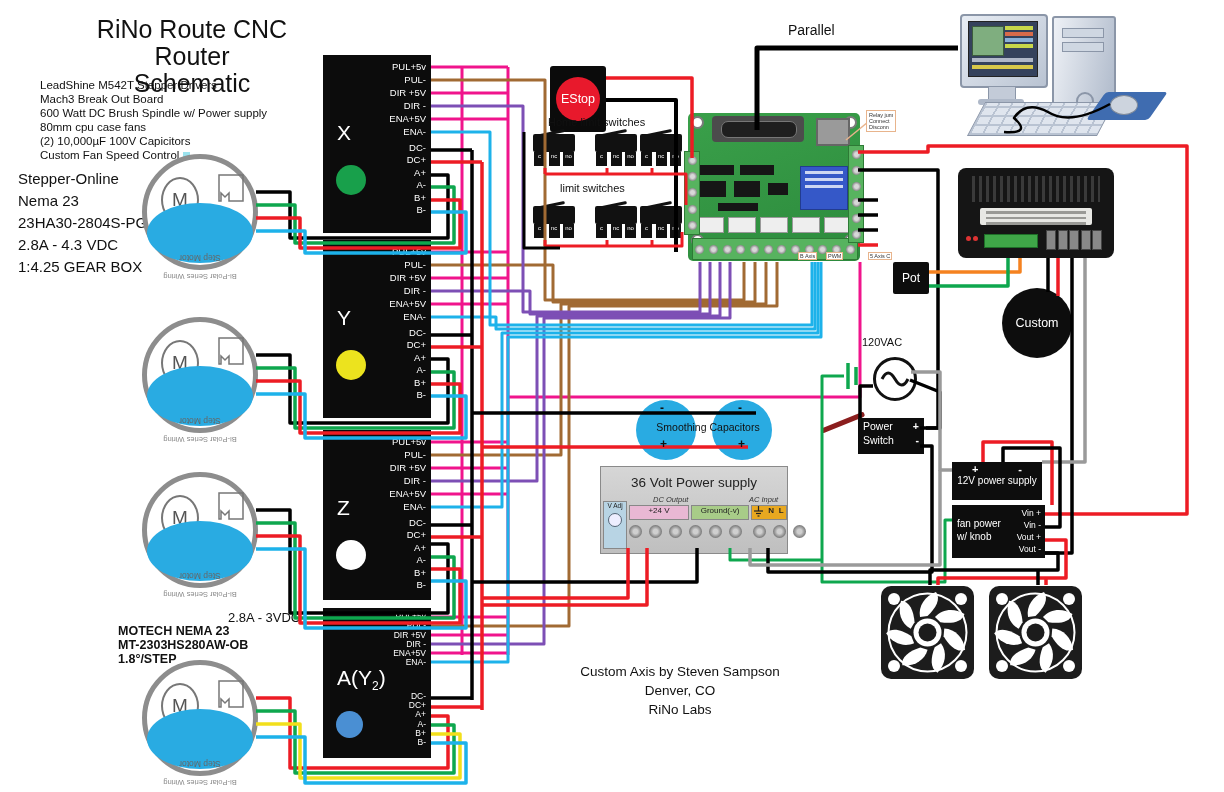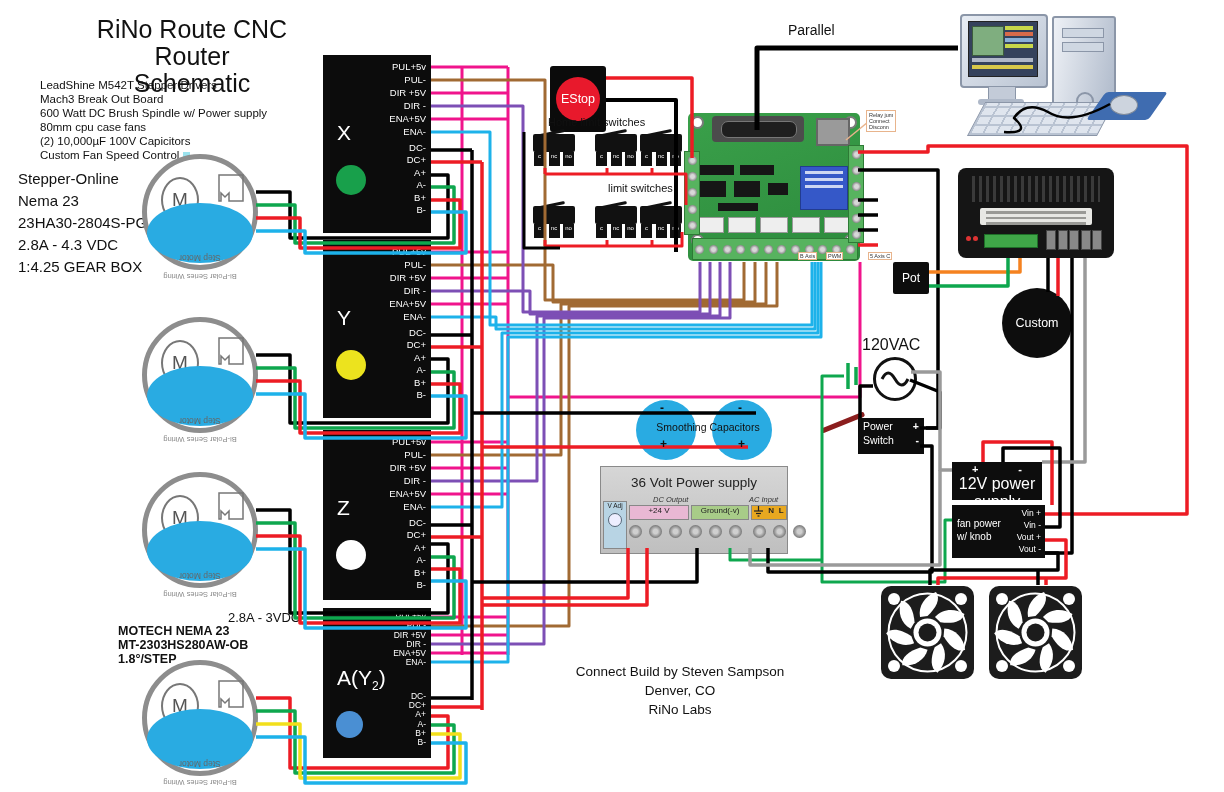--- a/index.html
+++ b/index.html
@@ -95,21 +95,21 @@
   .sdriver .label i{display:block;margin:3px 6px 0;height:2.5px;background:#9a9a96;}
   .sdriver .term{position:absolute;left:26px;top:66px;width:52px;height:12px;background:#3fa648;border:1px solid #1e6e28;}
   .sdriver .tabs{position:absolute;left:88px;top:62px;width:56px;height:18px;display:flex;justify-content:space-between;}
   .sdriver .tabs b{width:8px;height:18px;background:#888;border:1px solid #444;}
   .pot{left:893px;top:262px;width:36px;height:32px;background:#0d0d0d;color:#fff;text-align:center;
        line-height:32px;font-size:12px;border-radius:2px;}
   .spindle{left:1002px;top:288px;width:70px;height:70px;border-radius:50%;background:#0d0d0d;color:#fff;
            text-align:center;line-height:70px;font-size:12.5px;}
 
   
-  .vac-label{left:862px;top:336px;font-size:16px;}
+  .vac-label{left:862px;top:336px;font-size:11px;}
   .vac-circ{left:873px;top:357px;width:38px;height:38px;border:3px solid #111;border-radius:50%;background:#fff;}
   .pswitch{left:858px;top:418px;width:66px;height:36px;background:#0d0d0d;color:#fff;font-size:10.5px;}
   .pswitch .r{display:flex;justify-content:space-between;padding:2px 5px 0;}
   .lever{left:820px;top:420px;width:46px;height:5px;background:#8b1e1e;transform:rotate(-22deg);border-radius:2px;}
 
   
   .cap{width:60px;height:60px;border-radius:50%;background:#29abe2;}
   .capstxt{left:628px;top:421px;width:160px;text-align:center;font-size:10.5px;color:#111;z-index:4;}
   .capsign{font-size:12px;font-weight:bold;z-index:4;}
   .psu36{left:600px;top:466px;width:186px;height:86px;background:linear-gradient(#d6d6d6,#bfbfbf);
@@ -274,21 +274,21 @@
       <div>2.8A - 4.3 VDC</div>
   <div>1:4.25 GEAR BOX</div>
 </div>
 <div class="abs comp motech">
   <div>MOTECH NEMA 23</div>
       <div>MT-2303HS280AW-OB</div>
       <div>1.8°/STEP</div>
 </div>
 <div class="abs comp amps">2.8A - 3VDC</div>
 <div class="abs comp credit">
-  <div>Connect Build by Steven Sampson</div>
+  <div>Custom Axis by Steven Sampson</div>
       <div>Denver, CO</div>
       <div>RiNo Labs</div>
 </div>
 <div class="abs comp" style="left:788px;top:22px;font-size:14px;">Parallel</div>
 
 <div class="abs comp motor" style="left:142px;top:154px;">
   <div class="mcirc">M</div>
   <svg class="abs" style="left:52px;top:12px;" width="52" height="84">
     <path d="M20,4 h24 v26 h-14 v-8 l-4,4 -4,-4 v8 h-2 z" fill="none" stroke="#777" stroke-width="1.5"></path>
     <path d="M6,46 h38 v26 h-24 v-8 l-4,4 -4,-4 v8 h-6 z" fill="none" stroke="#777" stroke-width="1.5"></path>
@@ -408,21 +408,21 @@
     <div>B+</div>
         <div>B-</div>
   </div>
   <div class="dot" style="background: rgb(74, 143, 211);"></div>
 </div>
 
 <div class="abs comp estop">
   <div class="btn">EStop</div>
 </div>
 <div class="abs comp swlabel" style="left:548px;top:116px;">Home limit switches</div>
-<div class="abs comp swlabel" style="left:560px;top:182px;margin-left:48px;">limit switches</div>
+<div class="abs comp swlabel" style="left:560px;top:182px;">limit switches</div>
 
 <div class="abs comp lswitch" style="left:533px;top:130px;">
   <div class="lever"></div>
       <div class="body"></div>
   <div class="tabs">
         <span class="tab">c</span>
         <span class="tab">nc</span>
         <span class="tab">no</span>
       </div>
 </div>
@@ -640,21 +640,21 @@
         <span class="term2"></span>
         <span class="term2"></span>
   </div>
 </div>
 
 <div class="abs comp psu12">
   <div style="display:flex;justify-content:space-around;font-size:11px;padding-top:1px;">
     <b>+</b>
         <b>-</b>
   </div>
-  <div style="font-size:16px;">12V power supply</div>
+  <div style="font-size:10px;">12V power supply</div>
 </div>
 
 <div class="abs comp fanpwr">
   <div class="nm">
         <div>fan power</div>
         <div>w/ knob</div>
       </div>
   <div class="pins">
     <div>Vin +</div>
         <div>Vin -</div>

